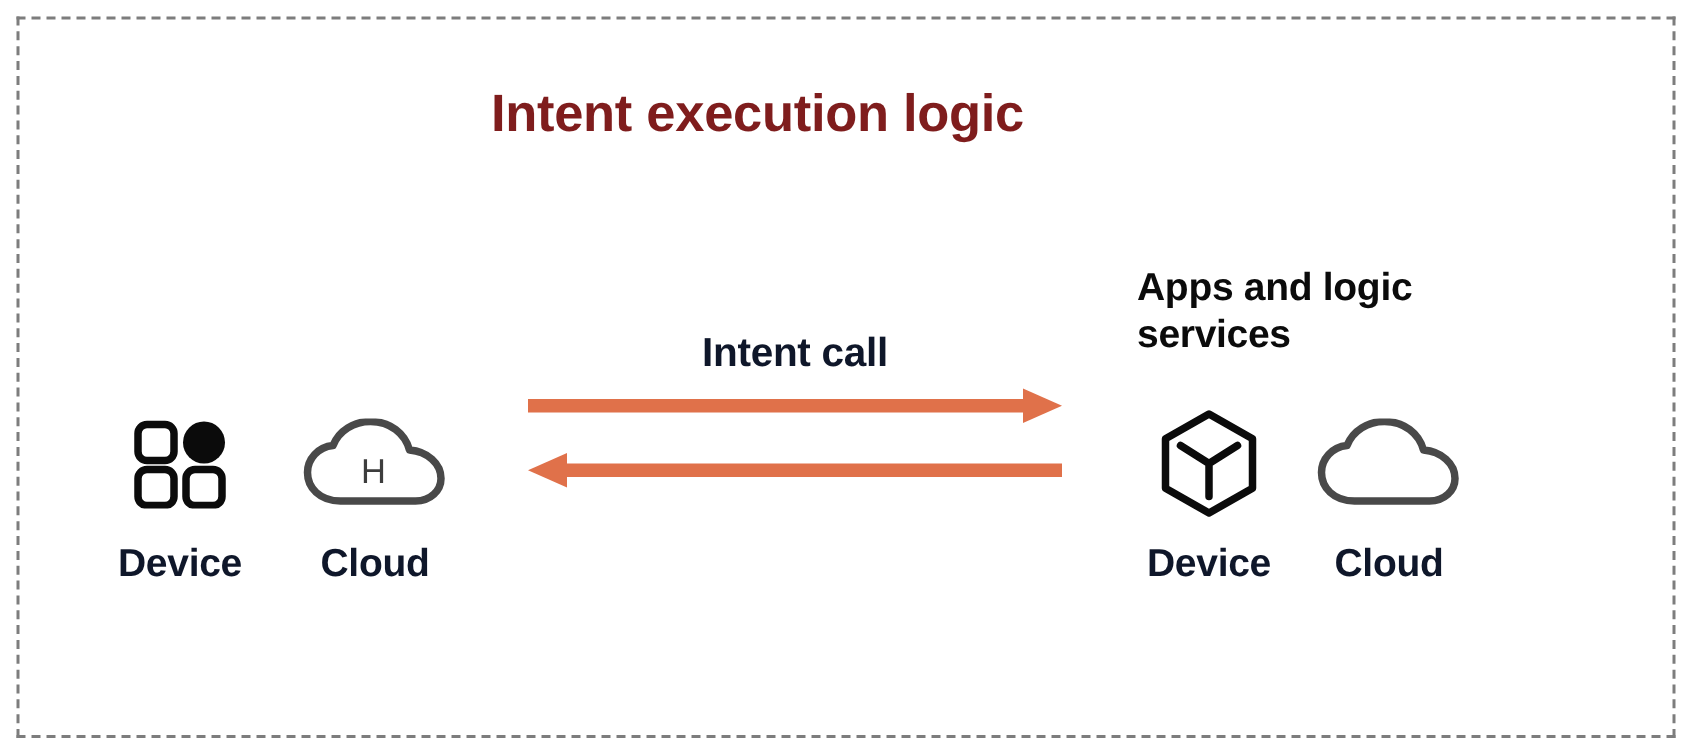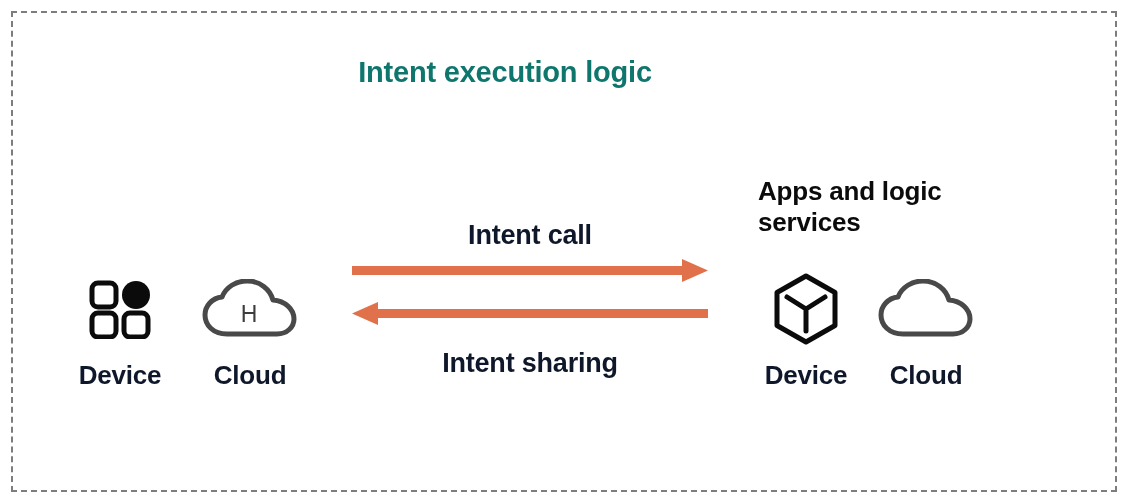--- a/index.html
+++ b/index.html
@@ -28,23 +28,23 @@
     border: 2px dashed #7d7d7d;
     background: transparent;
   }
   
   .diagram-title {
     position: absolute;
     left: 0;
     top: 56px;
     width: 1010px;
     text-align: center;
-    font-size: 29px;
+    font-size: 35px;
     font-weight: bold;
-    color: #0f766e;
+    color: #7f1d1d;
     letter-spacing: -0.2px;
     white-space: nowrap;
   }
   
   .group-heading {
     position: absolute;
     font-size: 26px;
     font-weight: bold;
     color: #0b0b0b;
     letter-spacing: -0.2px;
@@ -156,21 +156,20 @@
     </svg>
   </div>
 
   <div class="arrow-wrap" id="arrow-sharing">
     <svg width="356" height="26" viewBox="0 0 356 26" aria-hidden="true">
       <rect x="22" y="8" width="334" height="9" fill="#e0714a"></rect>
       <polygon points="26,1 0,12.5 26,24" fill="#e0714a"></polygon>
     </svg>
   </div>
 
-  <div class="arrow-label" id="label-sharing">Intent sharing</div>
 
   <div class="group-heading heading-right">Apps and logic services</div>
 
   <div class="node" id="node-app-device">
     <div class="icon-slot">
       <svg width="72" height="72" viewBox="0 0 72 72" aria-hidden="true">
         <polygon points="36,3 65,19.5 65,52.5 36,69 7,52.5 7,19.5" fill="none" stroke="#0b0b0b" stroke-width="5" stroke-linejoin="round"></polygon>
         <path d="M36 36 L36 58 M36 36 L17 24 M36 36 L55 24" fill="none" stroke="#0b0b0b" stroke-width="5" stroke-linecap="round" stroke-linejoin="round"></path>
       </svg>
     </div>

